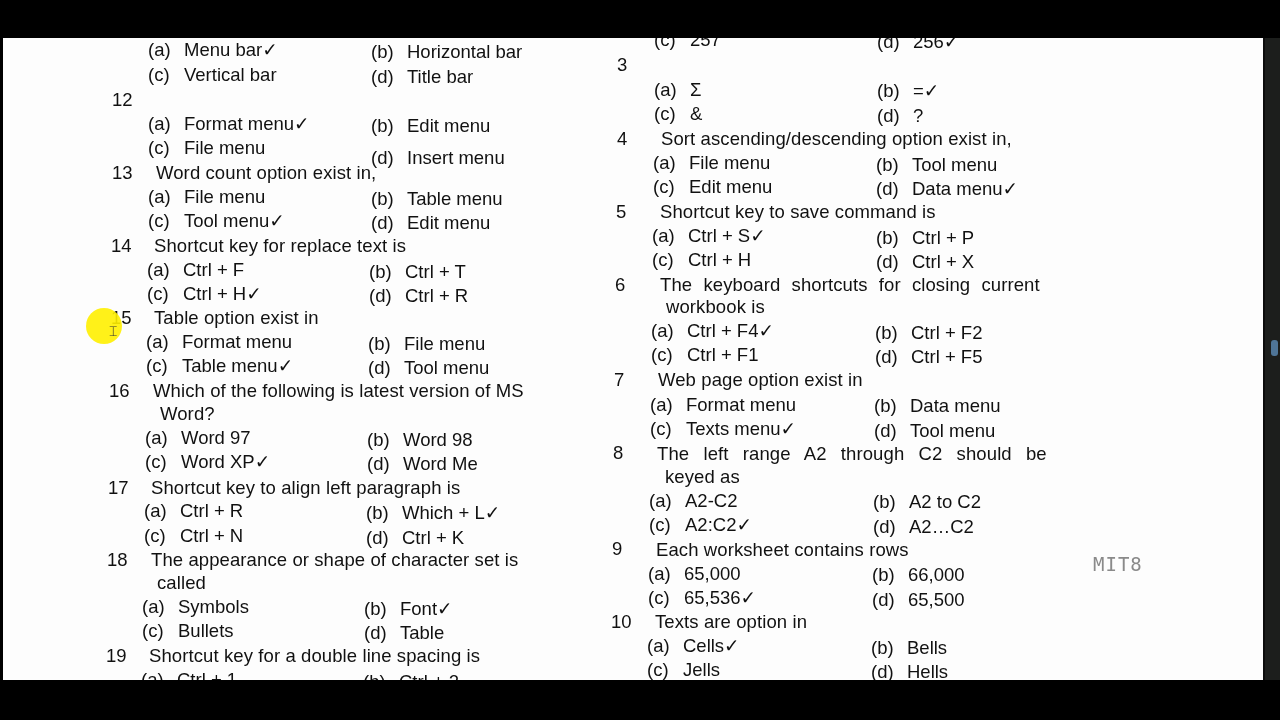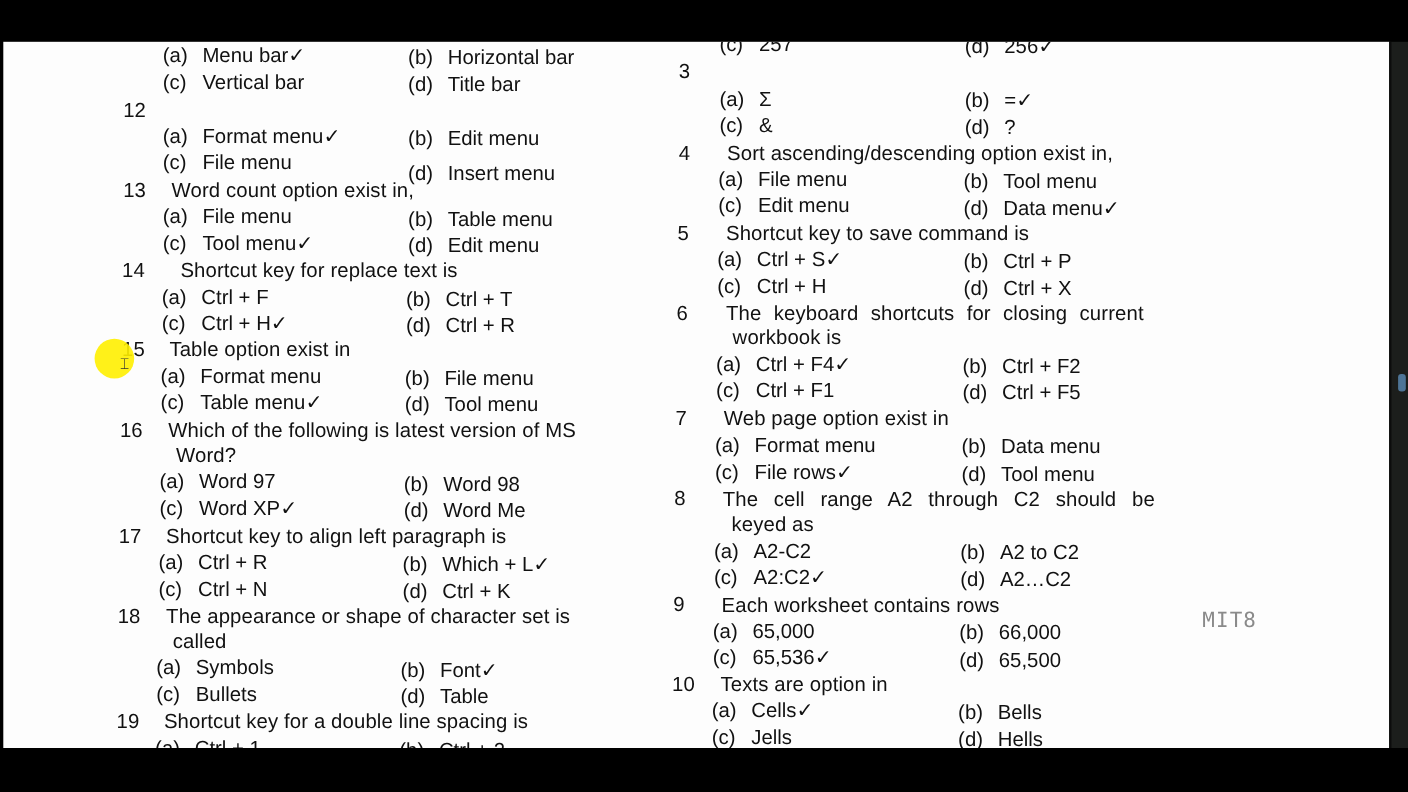--- a/index.html
+++ b/index.html
@@ -33,21 +33,21 @@
   <div class="opt" style="left:368px;top:109px"><span class="lbl">(d)</span><span>Insert menu</span></div>
 
   <div class="qnum" style="left:109px;top:124px">13</div>
   <div class="line" style="left:153px;top:124px">Word count option exist in,</div>
   <div class="opt" style="left:145px;top:148px"><span class="lbl">(a)</span><span>File menu</span></div>
   <div class="opt" style="left:368px;top:150px"><span class="lbl">(b)</span><span>Table menu</span></div>
   <div class="opt" style="left:145px;top:172px"><span class="lbl">(c)</span><span>Tool menu✓</span></div>
   <div class="opt" style="left:368px;top:174px"><span class="lbl">(d)</span><span>Edit menu</span></div>
 
   <div class="qnum" style="left:108px;top:197px">14</div>
-  <div class="line" style="left:161px;top:197px">Shortcut key for replace text is</div>
+  <div class="line" style="left:151px;top:197px">Shortcut key for replace text is</div>
   <div class="opt" style="left:144px;top:221px"><span class="lbl">(a)</span><span>Ctrl + F</span></div>
   <div class="opt" style="left:366px;top:223px"><span class="lbl">(b)</span><span>Ctrl + T</span></div>
   <div class="opt" style="left:144px;top:245px"><span class="lbl">(c)</span><span>Ctrl + H✓</span></div>
   <div class="opt" style="left:366px;top:247px"><span class="lbl">(d)</span><span>Ctrl + R</span></div>
 
   <div class="qnum" style="left:108px;top:269px">15</div>
   <div class="line" style="left:151px;top:269px">Table option exist in</div>
   <div class="opt" style="left:143px;top:293px"><span class="lbl">(a)</span><span>Format menu</span></div>
   <div class="opt" style="left:365px;top:295px"><span class="lbl">(b)</span><span>File menu</span></div>
   <div class="opt" style="left:143px;top:317px"><span class="lbl">(c)</span><span>Table menu✓</span></div>
@@ -109,25 +109,25 @@
   <div class="line" style="left:663px;top:258px">workbook is</div>
   <div class="opt" style="left:648px;top:282px"><span class="lbl">(a)</span><span>Ctrl + F4✓</span></div>
   <div class="opt" style="left:872px;top:284px"><span class="lbl">(b)</span><span>Ctrl + F2</span></div>
   <div class="opt" style="left:648px;top:306px"><span class="lbl">(c)</span><span>Ctrl + F1</span></div>
   <div class="opt" style="left:872px;top:308px"><span class="lbl">(d)</span><span>Ctrl + F5</span></div>
 
   <div class="qnum" style="left:611px;top:331px">7</div>
   <div class="line" style="left:655px;top:331px">Web page option exist in</div>
   <div class="opt" style="left:647px;top:356px"><span class="lbl">(a)</span><span>Format menu</span></div>
   <div class="opt" style="left:871px;top:357px"><span class="lbl">(b)</span><span>Data menu</span></div>
-  <div class="opt" style="left:647px;top:380px"><span class="lbl">(c)</span><span>File rows✓</span></div>
+  <div class="opt" style="left:647px;top:380px"><span class="lbl">(c)</span><span>Texts menu✓</span></div>
   <div class="opt" style="left:871px;top:382px"><span class="lbl">(d)</span><span>Tool menu</span></div>
 
   <div class="qnum" style="left:610px;top:404px">8</div>
-  <div class="line" style="left:654px;top:405px;word-spacing:9px">The cell range A2 through C2 should be</div>
+  <div class="line" style="left:654px;top:405px;word-spacing:9px">The left range A2 through C2 should be</div>
   <div class="line" style="left:662px;top:428px">keyed as</div>
   <div class="opt" style="left:646px;top:452px"><span class="lbl">(a)</span><span>A2-C2</span></div>
   <div class="opt" style="left:870px;top:453px"><span class="lbl">(b)</span><span>A2 to C2</span></div>
   <div class="opt" style="left:646px;top:476px"><span class="lbl">(c)</span><span>A2:C2✓</span></div>
   <div class="opt" style="left:870px;top:478px"><span class="lbl">(d)</span><span>A2…C2</span></div>
 
   <div class="qnum" style="left:609px;top:500px">9</div>
   <div class="line" style="left:653px;top:501px">Each worksheet contains rows</div>
   <div class="opt" style="left:645px;top:525px"><span class="lbl">(a)</span><span>65,000</span></div>
   <div class="opt" style="left:869px;top:526px"><span class="lbl">(b)</span><span>66,000</span></div>

